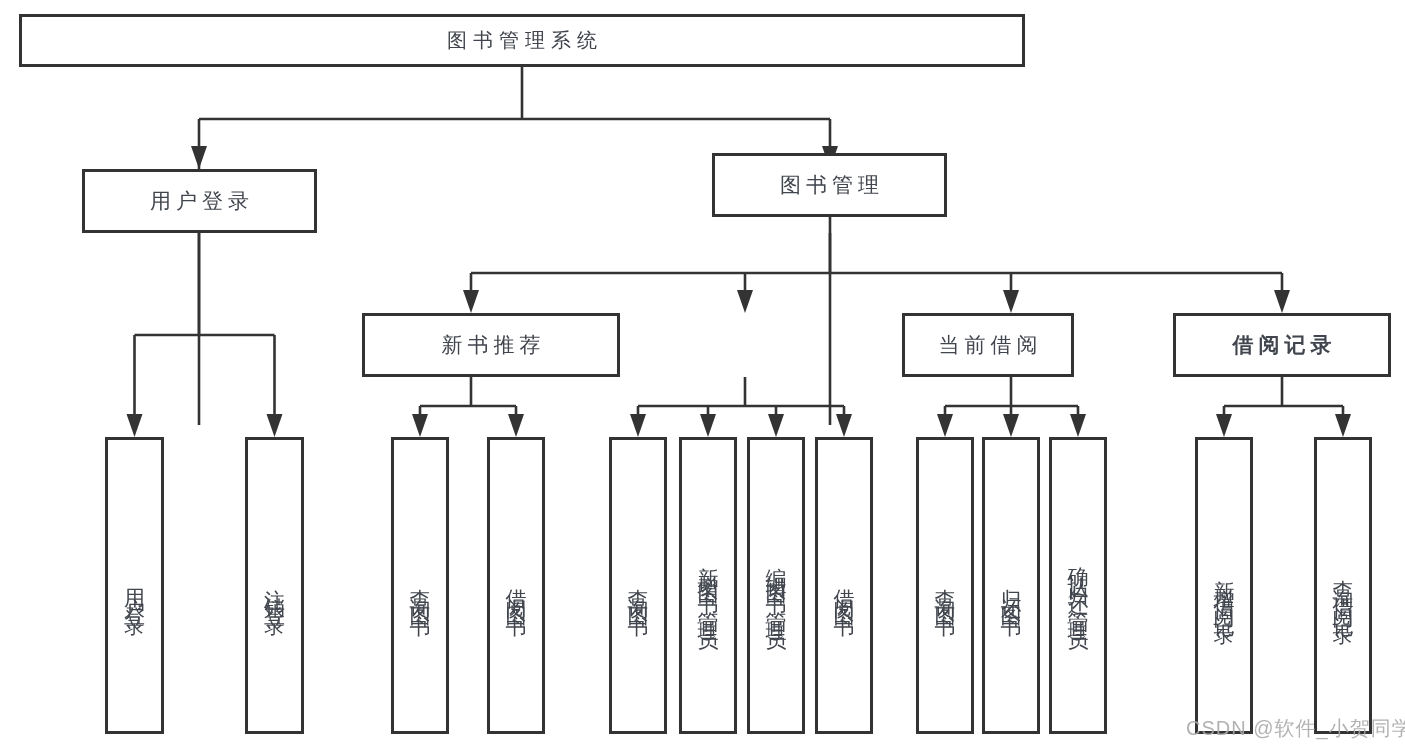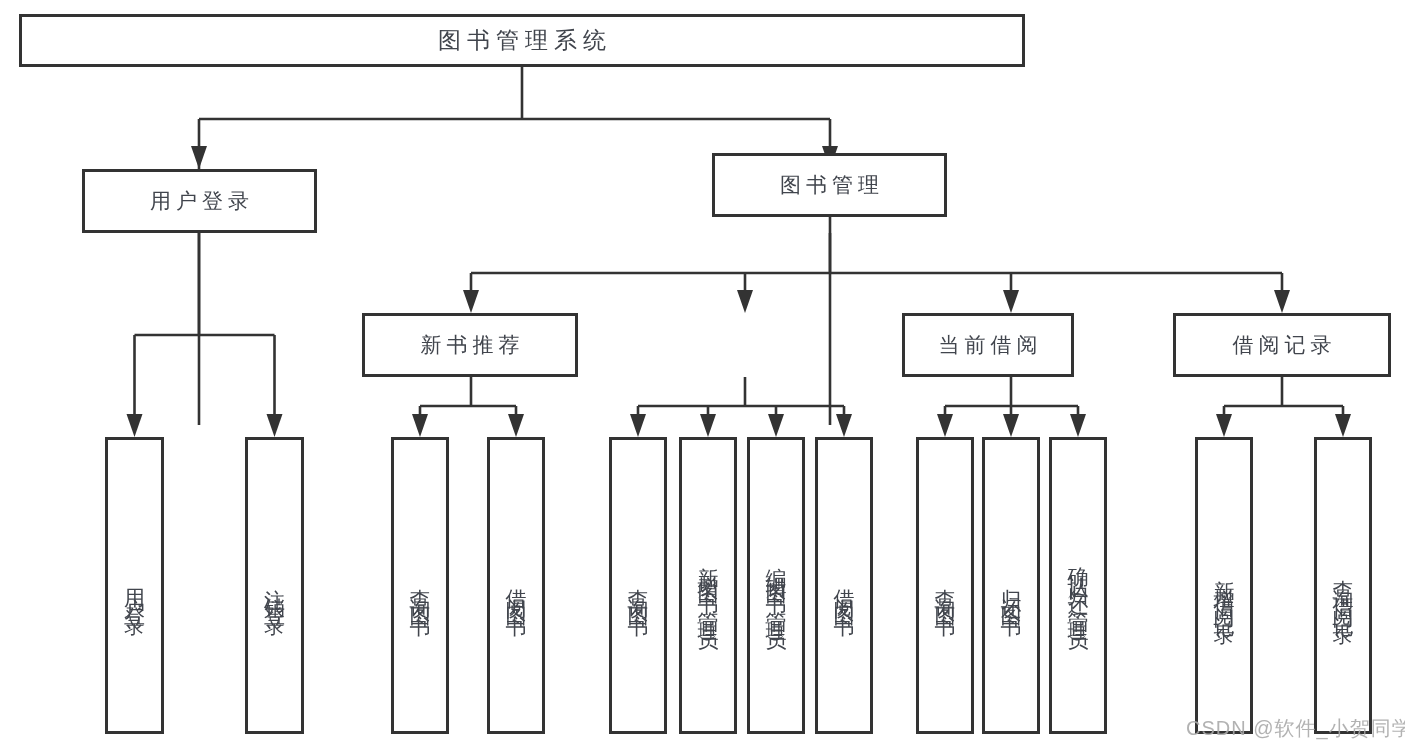--- a/index.html
+++ b/index.html
@@ -21,21 +21,21 @@
     display:flex;align-items:center;justify-content:center;
     z-index:1;
     color:#41454d;
   }
   .h-label{
     font-size:21px;
     letter-spacing:5px;
     padding-left:5px;
     white-space:nowrap;
   }
-  .root-label{font-size:23px;letter-spacing:6px;padding-left:6px;}
+  .root-label{font-size:20px;letter-spacing:6px;padding-left:6px;}
   .v-node span{
     writing-mode:vertical-rl;
     text-orientation:mixed;
     font-size:21px;
     letter-spacing:9px;
     padding-top:9px;
     white-space:nowrap;
   }
   #watermark{
     position:absolute;
@@ -106,27 +106,27 @@
     <span class="h-label root-label">图书管理系统</span>
   </div>
 
   <div class="node" style="left:82px;top:169px;width:235px;height:64px;">
     <span class="h-label">用户登录</span>
   </div>
   <div class="node" style="left:712px;top:153px;width:235px;height:64px;">
     <span class="h-label">图书管理</span>
   </div>
 
-  <div class="node" style="left:362px;top:313px;width:216px;height:64px;">
+  <div class="node" style="left:362px;top:313px;width:258px;height:64px;">
     <span class="h-label">新书推荐</span>
   </div>
   <div class="node" style="left:902px;top:313px;width:172px;height:64px;">
     <span class="h-label">当前借阅</span>
   </div>
-  <div class="node" style="left:1173px;top:313px;width:218px;height:64px;">
+  <div class="node" style="left:1173px;top:313px;width:218px;height:64px;font-weight:bold;">
     <span class="h-label">借阅记录</span>
   </div>
 
   <div class="node v-node" style="left:105px;top:437px;width:59px;height:297px;">
     <span>用户登录</span>
   </div>
   <div class="node v-node" style="left:245px;top:437px;width:59px;height:297px;">
     <span>注销登录</span>
   </div>
 

